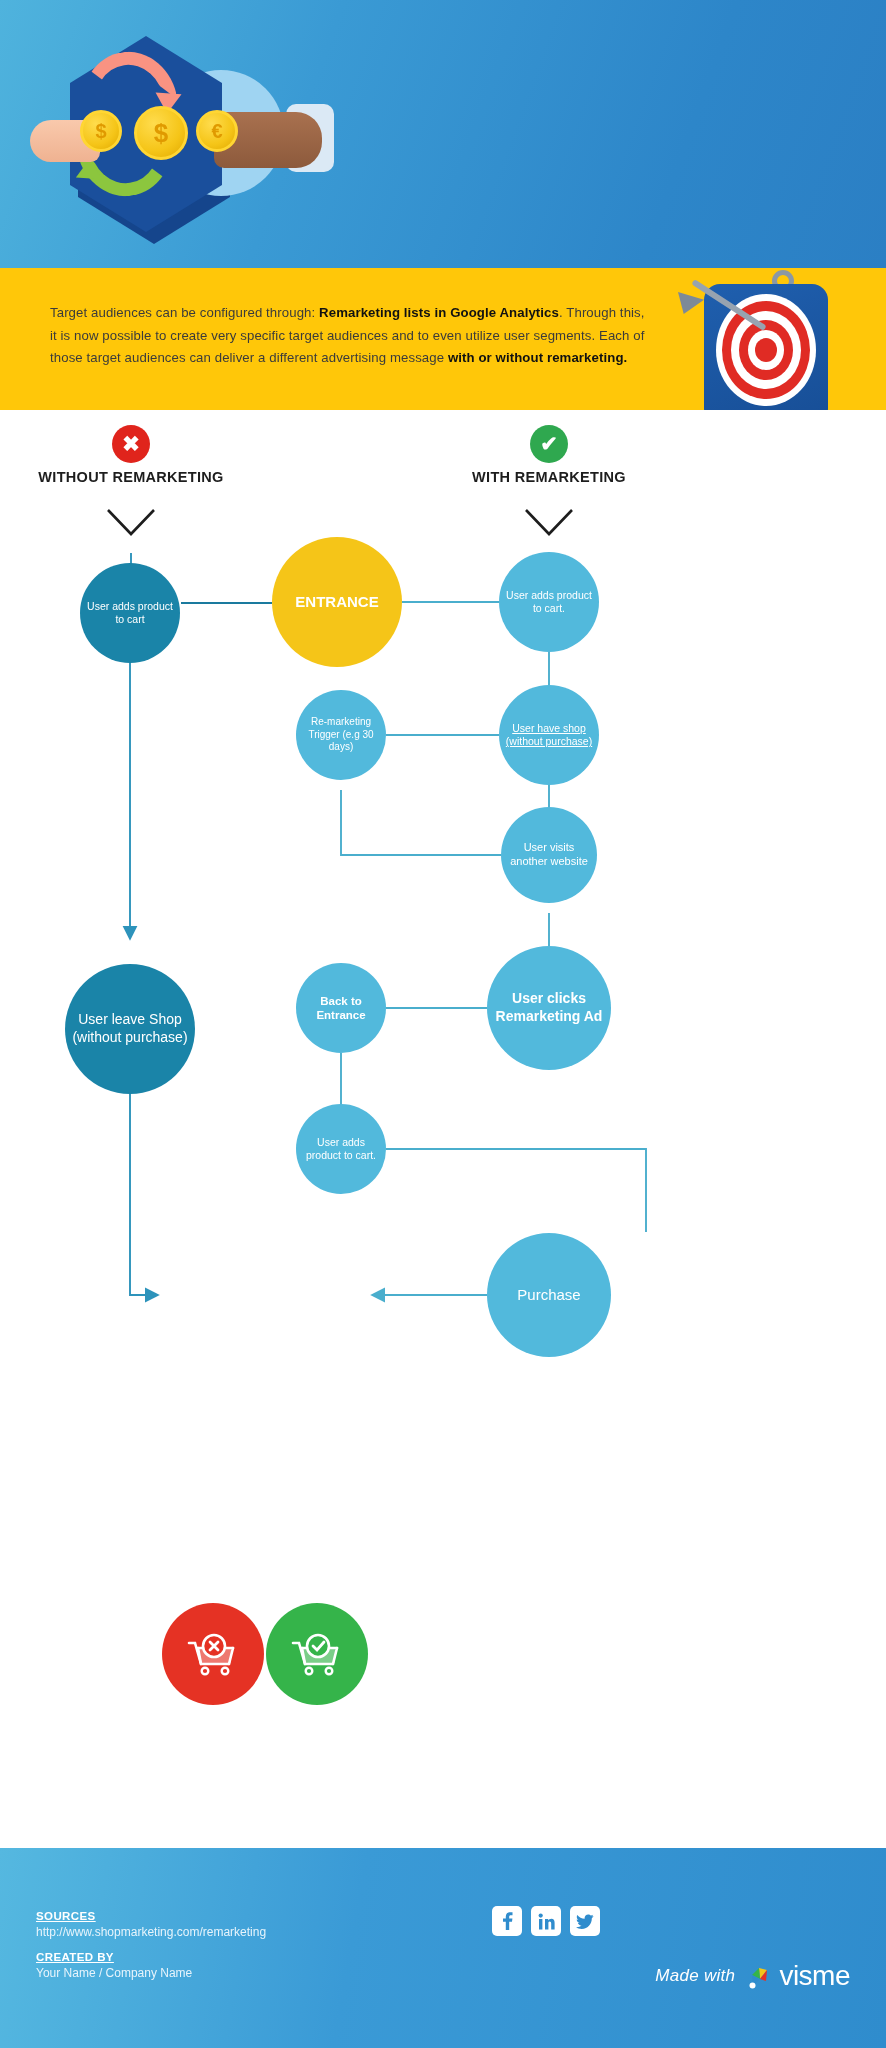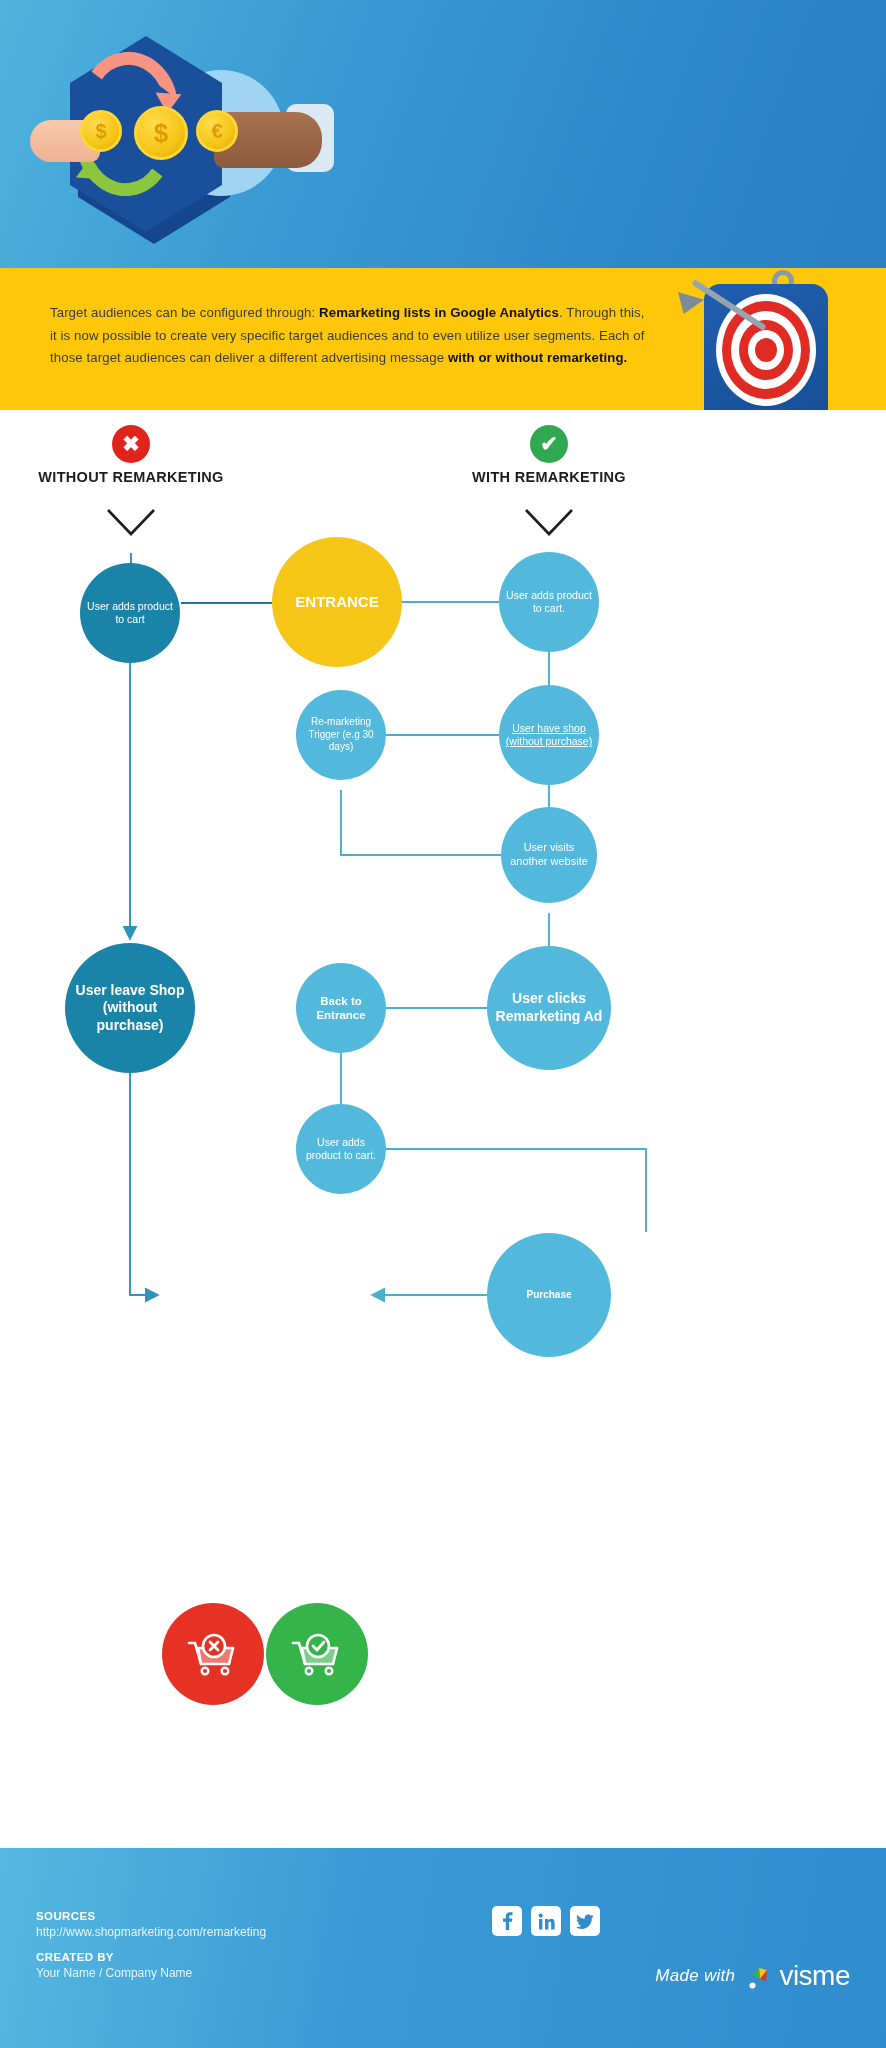--- a/index.html
+++ b/index.html
@@ -175,21 +175,21 @@
     display:flex; align-items:center; justify-content:center;
   }
 
   
   #footer {
     position:absolute; left:0; top:1848px; width:886px; height:200px;
     background: linear-gradient(100deg, #55b8e0 0%, #3a9ad6 40%, #2f8ccd 100%);
   }
   #footer-left { position:absolute; left:36px; top:62px; color:#eaf6fd; }
   .foot-head {
-    font-size:11.5px; font-weight:bold; 
+    font-size:11.5px; font-weight:bold; text-decoration:underline;
     letter-spacing:0.4px; color:#ffffff;
   }
   .foot-sub { font-size:12px; margin:3px 0 12px 0; color:#e7f4fc; }
   #social { position:absolute; right:286px; top:58px; display:flex; gap:9px; }
   .social-btn {
     width:30px; height:30px; background:#ffffff; border-radius:5px;
     display:flex; align-items:center; justify-content:center;
     color:#2f8ccd; font-weight:bold; font-size:17px;
   }
   #made-with {
@@ -313,33 +313,33 @@
         </div>
         <div class="node" style="left: 296px; top: 280px; width: 90px; height: 90px; background: rgb(82, 185, 220); font-size: 10px; font-weight: normal;">
           <span>Re-marketing Trigger (e.g 30 days)</span>
         </div>
         <div class="node" style="left: 499px; top: 275px; width: 100px; height: 100px; background: rgb(82, 185, 220); font-size: 10.5px; font-weight: normal; text-decoration: underline;">
           <span>User have shop (without purchase)</span>
         </div>
         <div class="node" style="left: 501px; top: 397px; width: 96px; height: 96px; background: rgb(82, 185, 220); font-size: 11px; font-weight: normal;">
           <span>User visits another website</span>
         </div>
-        <div class="node" style="left: 65px; top: 533px; width: 130px; height: 130px; background: rgb(26, 132, 168); font-size: 14px; font-weight: bold;">
+        <div class="node" style="left: 65px; top: 554px; width: 130px; height: 130px; background: rgb(26, 132, 168); font-size: 14px; font-weight: normal;">
           <span>User leave Shop (without purchase)</span>
         </div>
         <div class="node" style="left: 296px; top: 553px; width: 90px; height: 90px; background: rgb(82, 185, 220); font-size: 11.5px; font-weight: bold;">
           <span>Back to Entrance</span>
         </div>
         <div class="node" style="left: 487px; top: 536px; width: 124px; height: 124px; background: rgb(82, 185, 220); font-size: 14px; font-weight: bold;">
           <span>User clicks Remarketing Ad</span>
         </div>
         <div class="node" style="left: 296px; top: 694px; width: 90px; height: 90px; background: rgb(82, 185, 220); font-size: 10.5px; font-weight: normal;">
           <span>User adds product to cart.</span>
         </div>
-        <div class="node" style="left: 487px; top: 823px; width: 124px; height: 124px; background: rgb(82, 185, 220); font-size: 10px; font-weight: bold;">
+        <div class="node" style="left: 487px; top: 823px; width: 124px; height: 124px; background: rgb(82, 185, 220); font-size: 15px; font-weight: normal;">
           <span>Purchase</span>
         </div>
       </div>
 
     <div class="icon-node" style="left:162px; top:1193px; width:102px; height:102px; background:#e53224;">
       <svg width="56" height="46" viewBox="0 0 56 46">
         <g fill="none" stroke="#ffffff" stroke-width="2.6" stroke-linecap="round">
           <path d="M4,12 L10,12 L16,33 L44,33"></path>
           <path d="M13,17 L48,17"></path>
           <path d="M16,33 L13,17"></path>

